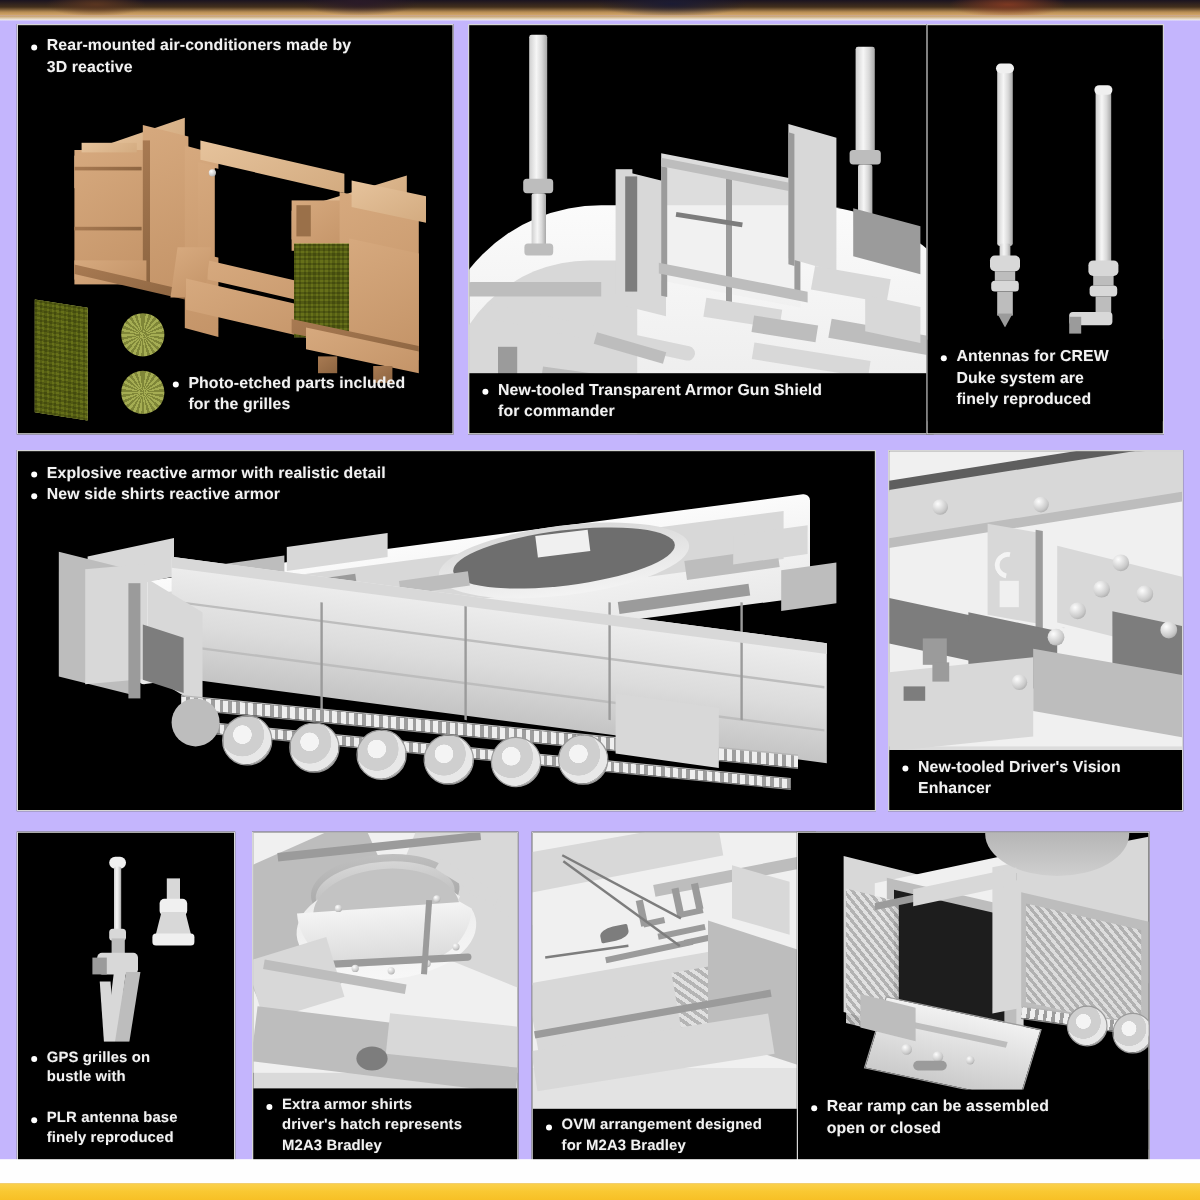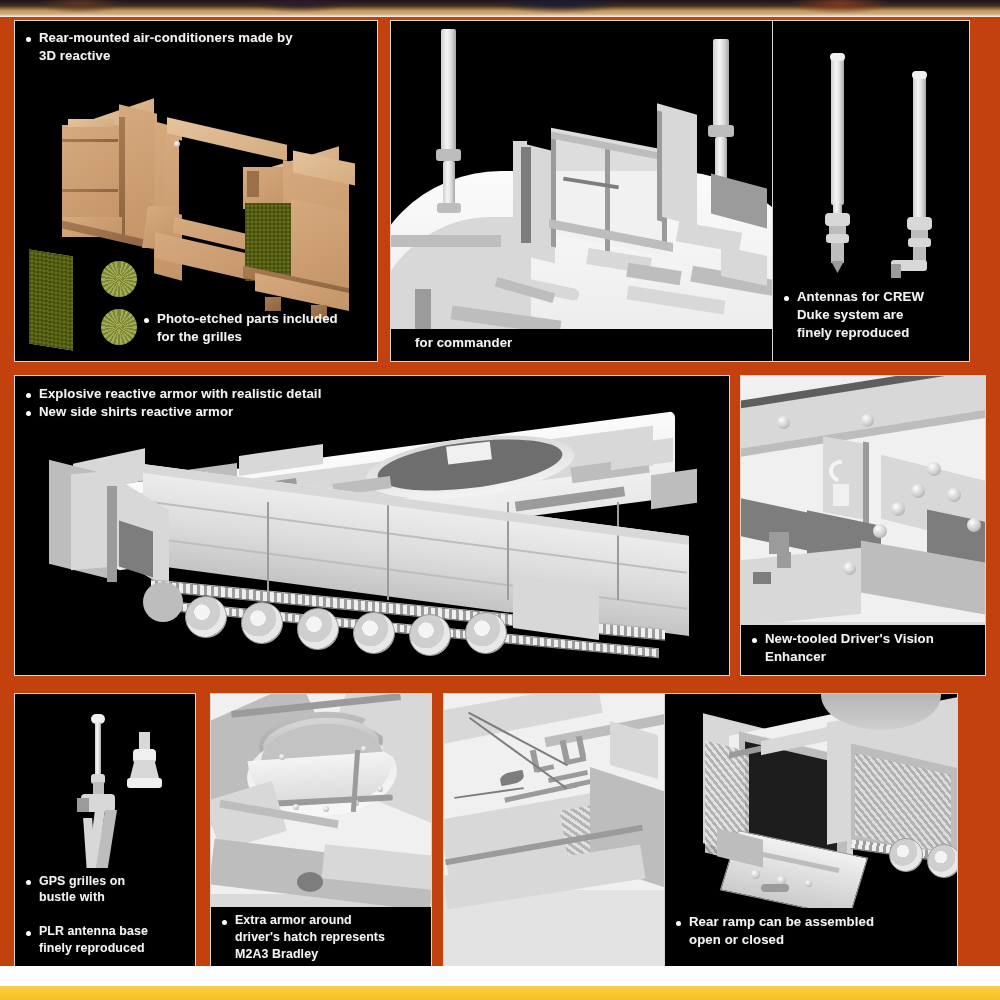--- a/index.html
+++ b/index.html
@@ -1,19 +1,19 @@
 <!DOCTYPE html>
 <html><head>
 <meta charset="utf-8">
 <style>
   * { box-sizing: border-box; margin:0; padding:0; }
   html,body { width:1000px; height:1000px; background:#ffffff;
               font-family:"Liberation Sans", sans-serif; overflow:hidden; }
 
-  #page { position:relative; width:1000px; height:1000px; background:#c2410c; }
+  #page { position:relative; width:1000px; height:1000px; background:#c4b5fd; }
 
   
   .band-top {
     position:absolute; left:0; top:0; width:1000px; height:13px;
     background:
       radial-gradient(ellipse 60px 14px at 80px 4px, #5a3520 0%, rgba(90,53,32,0) 70%),
       radial-gradient(ellipse 70px 16px at 300px 2px, #2a1a28 0%, rgba(42,26,40,0) 70%),
       radial-gradient(ellipse 90px 16px at 560px 3px, #1b1b33 0%, rgba(27,27,51,0) 70%),
       radial-gradient(ellipse 70px 15px at 840px 4px, #7d3822 0%, rgba(125,56,34,0) 70%),
       linear-gradient(to bottom, #1a1320 0%, #43301d 45%, #b98e55 78%, #d7ab6d 100%);
@@ -208,20 +208,24 @@
       <div class="pc g2" style="left:286px;top:206px;width:64px;height:20px;transform:rotate(10deg);"></div>
       <div class="pc g3" style="left:300px;top:252px;width:86px;height:16px;transform:rotate(10deg);"></div>
       <div class="pc g2" style="left:236px;top:272px;width:98px;height:14px;transform:rotate(9deg);"></div>
       <div class="pc g4" style="left:320px;top:160px;width:56px;height:40px;transform:skewY(15deg);"></div>
       <div class="pc g5" style="left:130px;top:126px;width:10px;height:96px;"></div>
       <div class="pc g3" style="left:104px;top:264px;width:60px;height:10px;transform:rotate(16deg);"></div>
       <div class="pc g2" style="left:330px;top:230px;width:46px;height:30px;transform:skewY(12deg);"></div>
     </div>
 
     <div class="caption">
+      <div class="bullet-line">
+        <span class="dot"></span>
+        <span>New-tooled Transparent Armor Gun Shield</span>
+      </div>
       <div class="bullet-line">
         <span>for commander</span>
       </div>
     </div>
   </div>
 
   <div class="panel" style="left:772px; top:20px; width:198px; height:342px;">
     <div class="shot">
 
       <div class="antenna-rod" style="left:58px;top:34px;width:13px;height:150px;"></div>
@@ -446,21 +450,21 @@
       <div class="pc g2" style="left:170px;top:58px;width:44px;height:10px;transform:rotate(30deg);"></div>
       <div class="pc g4" style="left:142px;top:56px;width:5px;height:62px;transform:rotate(4deg);"></div>
       <div class="pc g3" style="left:0;top:158px;width:222px;height:46px;transform:rotate(7deg);"></div>
       <div class="pc g2" style="left:112px;top:156px;width:110px;height:34px;transform:rotate(6deg);"></div>
       <div class="pc g5" style="left:86px;top:178px;width:26px;height:20px;border-radius:50%;"></div>
     </div>
 
     <div class="caption cap-sm">
       <div class="bullet-line">
         <span class="dot"></span>
-        <span>Extra armor around</span>
+        <span>Extra armor shirts</span>
       </div>
       <div class="bullet-line">
         <span>driver's hatch represents</span>
       </div>
       <div class="bullet-line">
         <span>M2A3 Bradley</span>
       </div>
     </div>
   </div>
 
@@ -488,20 +492,29 @@
       <div class="pc g5" style="left:14px;top:58px;width:120px;height:2px;transform:rotate(36deg);"></div>
       <div class="pc g5" style="left:10px;top:98px;width:70px;height:2px;transform:rotate(-8deg);"></div>
 
       <div class="pc g2" style="left:0;top:108px;width:200px;height:78px;transform:rotate(-10deg);"></div>
       <div class="zig" style="left:120px;top:106px;width:120px;height:62px;transform:rotate(-10deg);opacity:.85;"></div>
       <div class="pc g3" style="left:146px;top:88px;width:92px;height:96px;transform:skewY(18deg);"></div>
       <div class="pc g4" style="left:0;top:148px;width:200px;height:6px;transform:rotate(-10deg);"></div>
       <div class="pc g2" style="left:0;top:166px;width:200px;height:34px;transform:rotate(-9deg);"></div>
     </div>
 
+    <div class="caption cap-sm">
+      <div class="bullet-line">
+        <span class="dot"></span>
+        <span>OVM arrangement designed</span>
+      </div>
+      <div class="bullet-line">
+        <span>for M2A3 Bradley</span>
+      </div>
+    </div>
   </div>
 
   <div class="panel" style="left:664px; top:693px; width:294px; height:280px;">
     <div class="shot">
 
       <div class="pc g2" style="left:38px;top:38px;width:150px;height:130px;transform:skewY(14deg);"></div>
       <div class="pc g1" style="left:64px;top:26px;width:150px;height:40px;transform:skewY(-12deg);"></div>
       <div class="pc g3" style="left:74px;top:50px;width:108px;height:104px;transform:skewY(13deg);"></div>
       <div class="pc" style="left:80px;top:58px;width:92px;height:96px;background:#1d1d1d;transform:skewY(13deg);"></div>
       <div class="pc g2" style="left:162px;top:16px;width:130px;height:122px;transform:skewY(-11deg);"></div>

